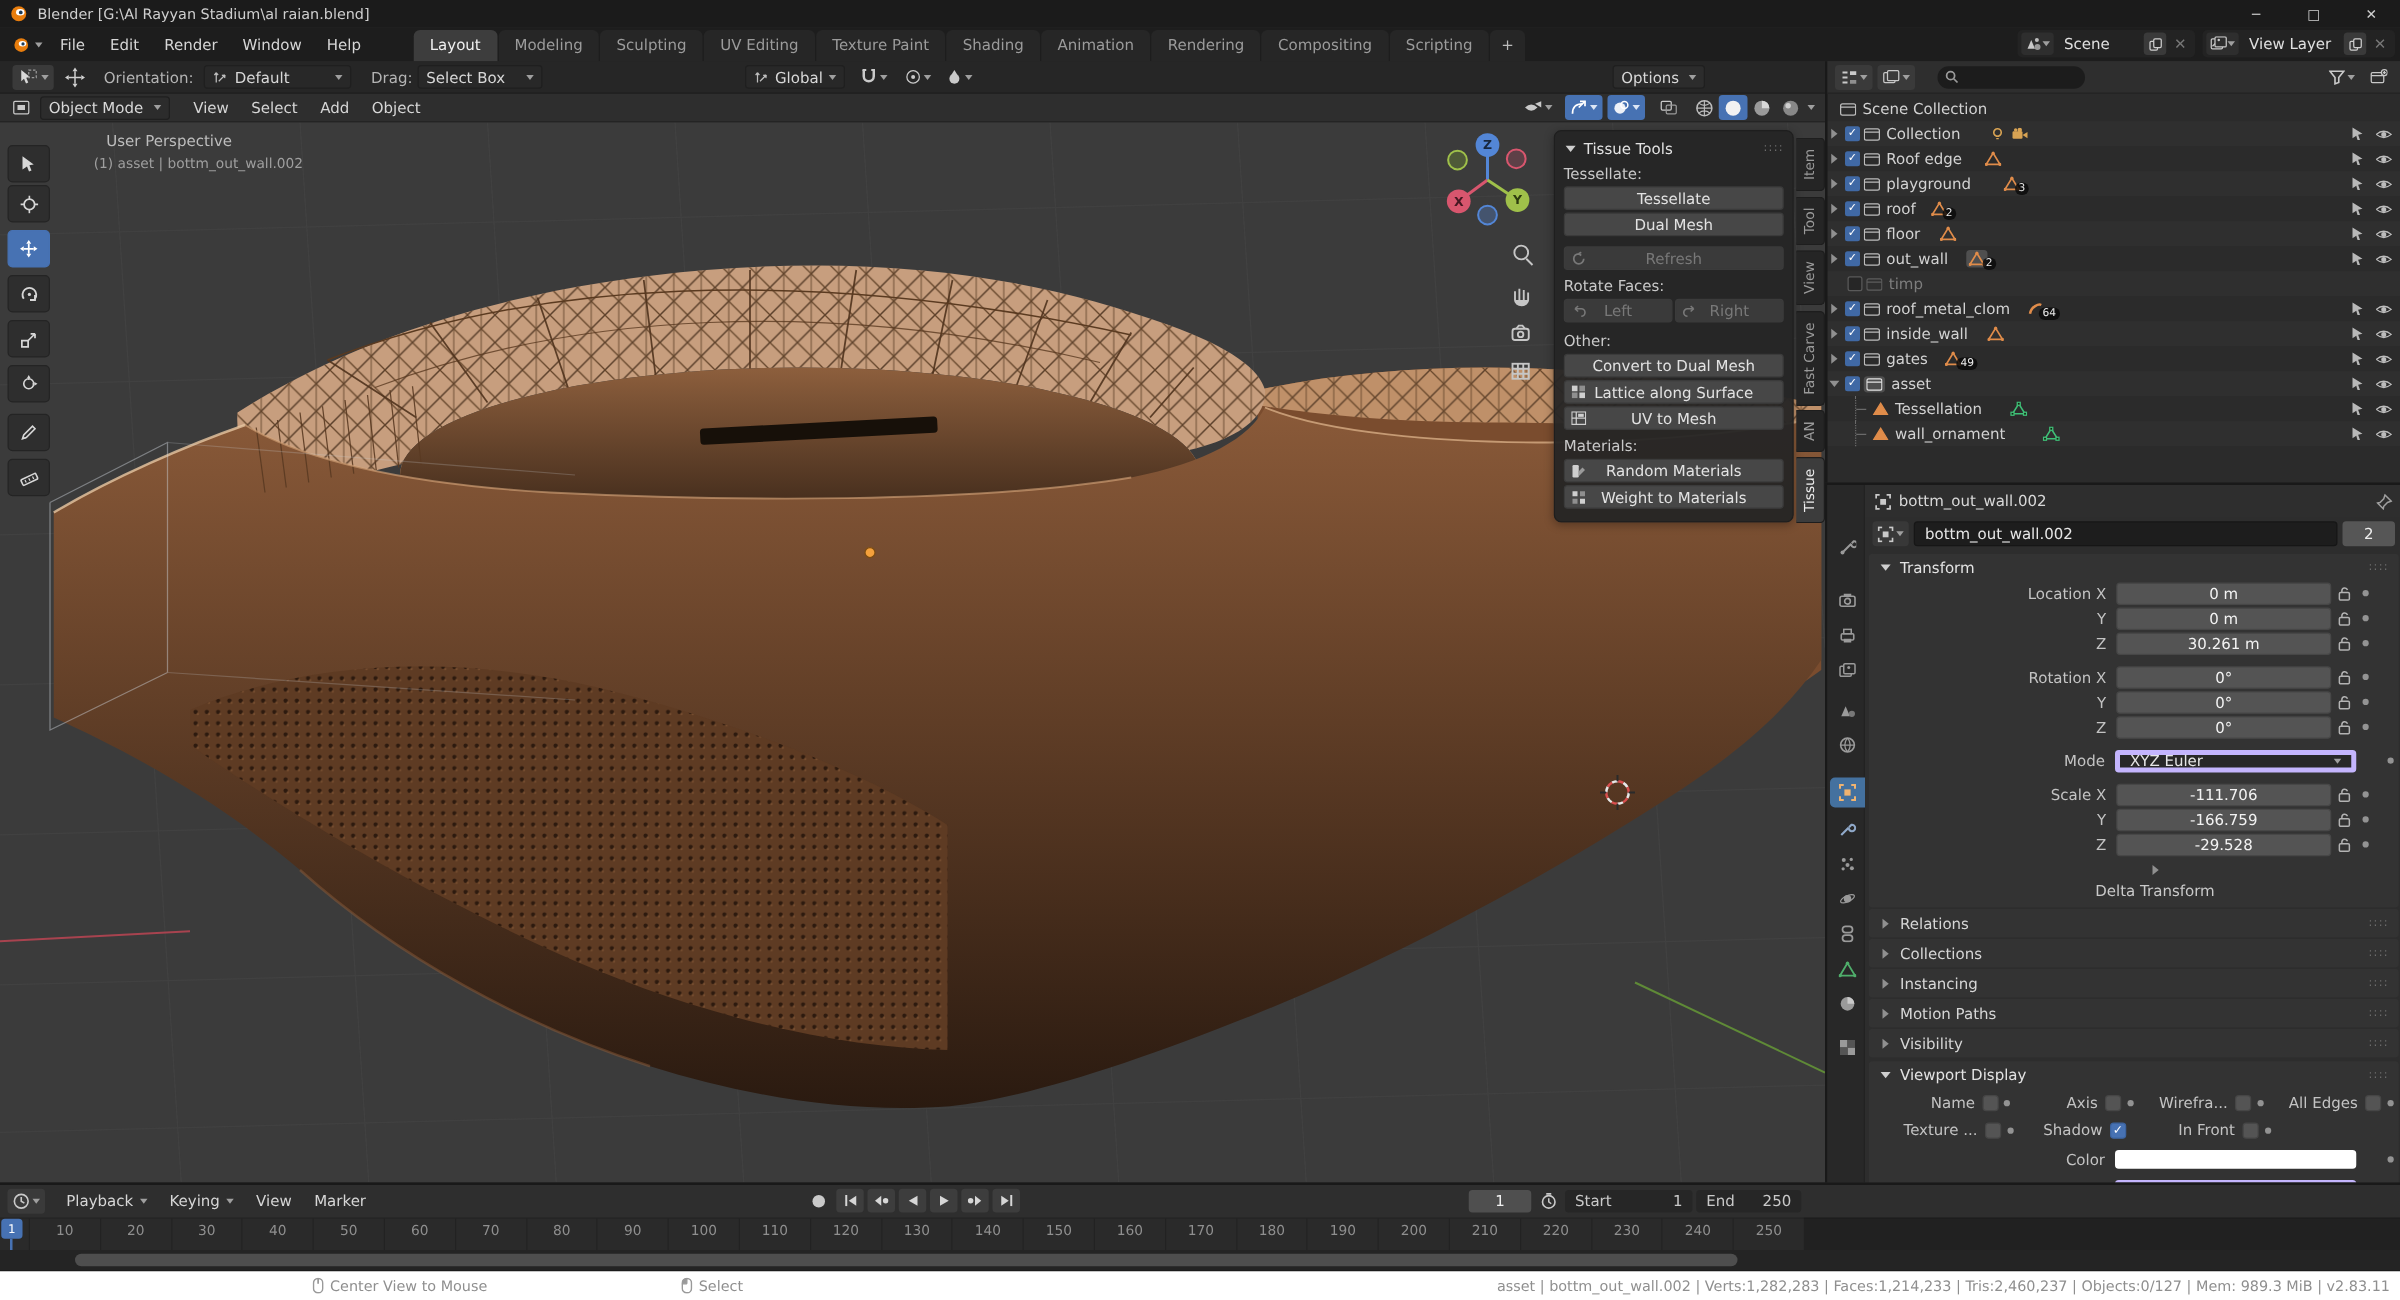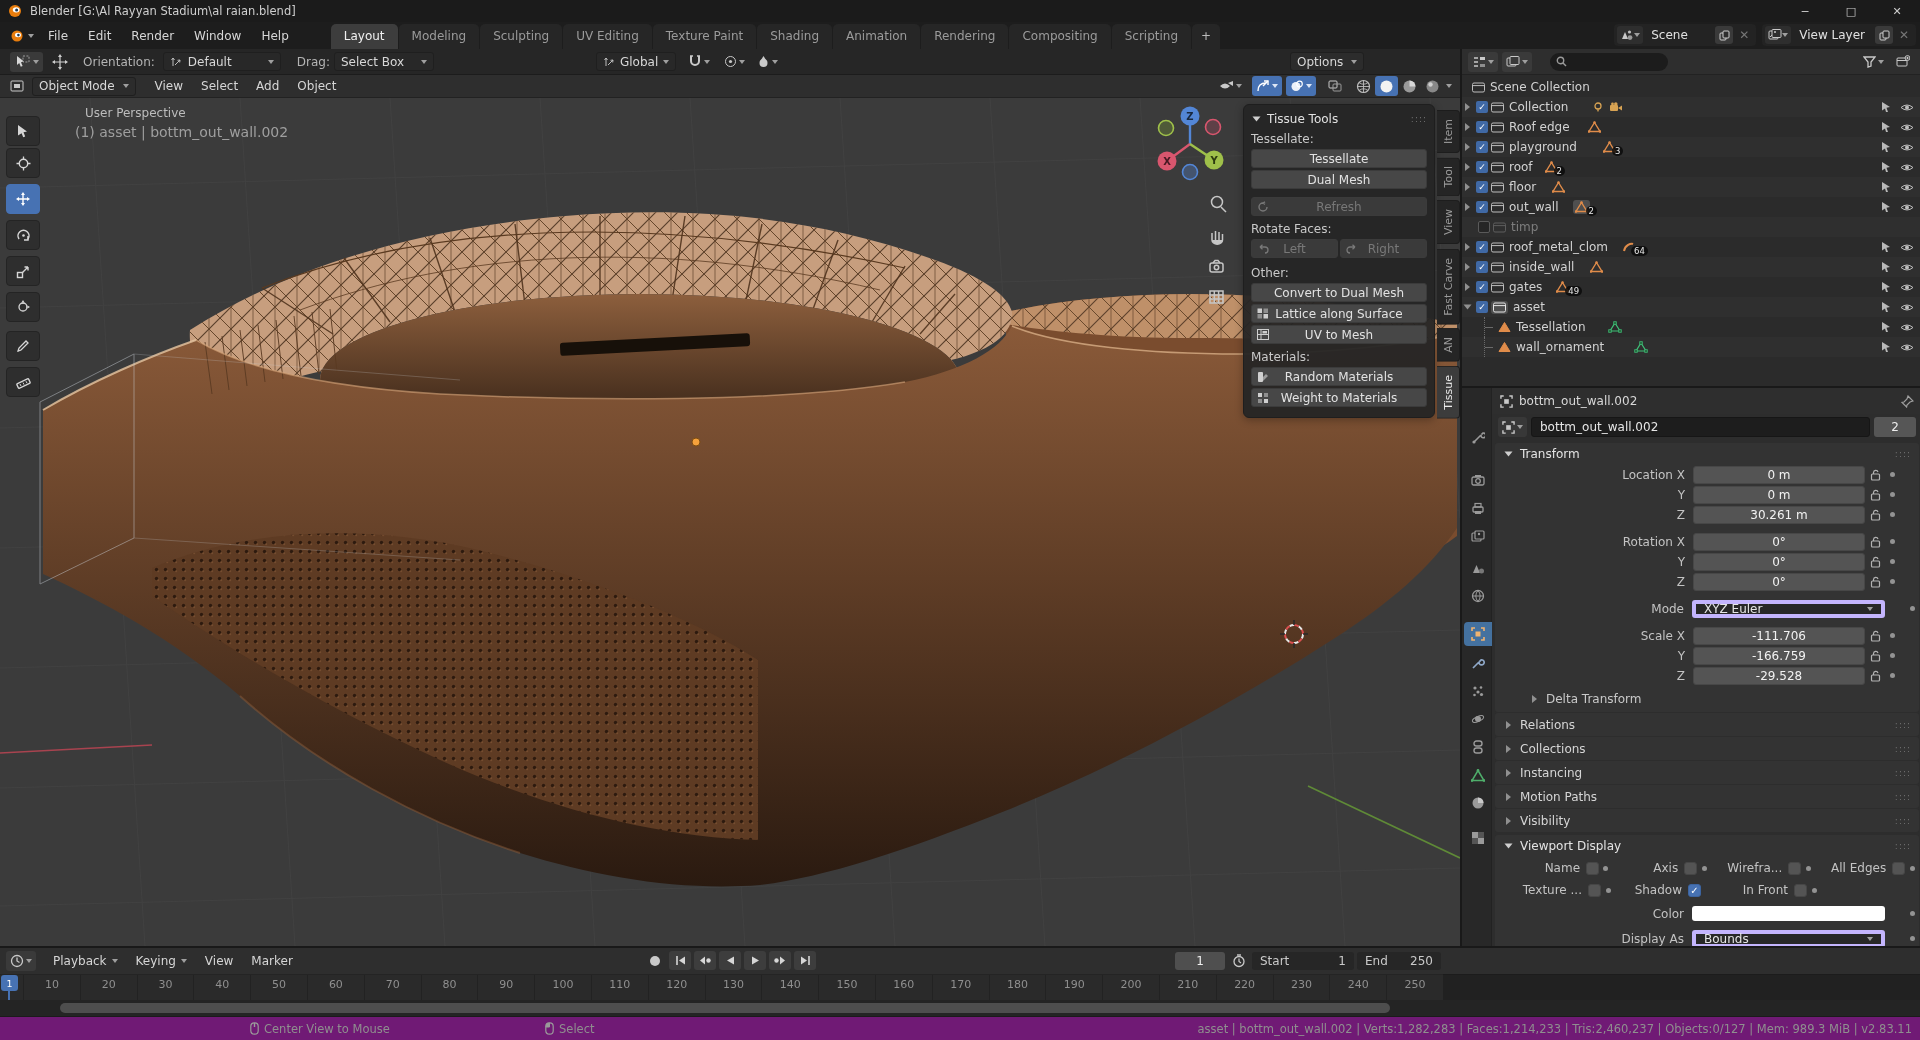--- a/index.html
+++ b/index.html
@@ -50,21 +50,21 @@
   .chip{display:inline-flex;align-items:center;background:#4f4f4f;border-radius:3px;padding:1px 2px;}
   .badge{background:rgba(10,10,10,.85);color:#e8e8e8;font-size:8.5px;border-radius:7px;padding:0 3px;margin-left:-4px;margin-top:8px;line-height:10px;}
   .treeline{width:14px;height:20px;border-left:1px dotted #6a6a6a;position:relative;margin-left:22px;}
   .treeline:after{content:"";position:absolute;left:0;top:10px;width:8px;height:1px;background:#6a6a6a;}
   
   .vp-header{position:absolute;left:0;top:75px;width:1460px;height:23px;background:#2e2e2e;display:flex;align-items:center;border-bottom:1px solid #222;}
   .vmenu{padding:3px 9px;color:#d6d6d6;}
   
   .canvas{position:absolute;left:0;top:98px;width:1460px;height:848px;background:#3b3b3b;overflow:hidden;}
   .vp-note1{position:absolute;left:85px;top:8px;color:#bdbdbd;font-size:12px;}
-  .vp-note2{position:absolute;left:75px;top:26px;color:#9f9f9f;font-size:14px;}
+  .vp-note2{position:absolute;left:75px;top:26px;color:#9f9f9f;font-size:11px;}
   .tool-dock{position:absolute;left:6px;top:0;width:36px;}
   .dockbtn{position:absolute;left:0;width:34px;height:30px;background:#2e2e2e;border:1px solid #242424;border-radius:4px;display:flex;align-items:center;justify-content:center;}
   .dockbtn.on{background:#4772b3;border-color:#4772b3;}
   
   .tissue{position:absolute;left:1243px;top:6px;width:192px;background:rgba(37,37,37,0.95);border:1px solid #1e1e1e;border-radius:6px;padding:5px 7px 8px;box-shadow:0 2px 8px rgba(0,0,0,.3);}
   .tz-head{display:flex;align-items:center;color:#e2e2e2;margin:2px 0 6px;gap:5px;}
   .grip{color:#6f6f6f;font-size:9px;letter-spacing:1px;}
   .tz-label{color:#c9c9c9;margin:6px 0 3px;}
   .tbtn{background:#474747;border:1px solid #3b3b3b;border-radius:3px;height:19px;display:flex;align-items:center;justify-content:center;color:#e2e2e2;margin-bottom:2px;position:relative;}
   .tbtn .licon{position:absolute;left:5px;display:flex;}
@@ -109,21 +109,21 @@
   .tl-dark{position:absolute;left:1443px;top:26px;width:477px;height:26px;background:rgba(0,0,0,0.2);}
   .tl-scroll{position:absolute;left:0;top:52px;width:1920px;height:18px;background:#242424;}
   .tl-thumb{position:absolute;left:60px;top:3px;width:1330px;height:10px;background:#4e4e4e;border-radius:5px;}
   .playhead{position:absolute;left:1px;top:27px;width:17px;height:16px;background:#4772b3;border-radius:3px;color:#fff;font-size:9.5px;display:flex;align-items:center;justify-content:center;}
   .playline{position:absolute;left:8px;top:43px;width:2px;height:27px;background:#4772b3;}
   .tctl{display:flex;align-items:center;gap:3px;position:absolute;left:648px;top:3px;}
   .tctl .pb{width:22px;height:19px;background:#3d3d3d;border-radius:3px;display:flex;align-items:center;justify-content:center;}
   .framefield{position:absolute;left:1175px;top:4px;width:50px;height:18px;background:#4f4f4f;border-radius:3px;color:#f0f0f0;display:flex;align-items:center;justify-content:center;}
   .rangebox{position:absolute;top:4px;height:18px;background:#262626;border-radius:3px;display:flex;align-items:center;justify-content:space-between;padding:0 8px;color:#c9c9c9;}
   
-  .statusbar{position:absolute;left:0;top:1016px;width:1920px;height:24px;background:#701a75;border-top:1px solid #1b1b1b;display:flex;align-items:center;color:#8f8f8f;font-size:11.5px;}
+  .statusbar{position:absolute;left:0;top:1016px;width:1920px;height:24px;background:#ffffff;border-top:1px solid #1b1b1b;display:flex;align-items:center;color:#8f8f8f;font-size:11.5px;}
   .hint{position:absolute;display:flex;align-items:center;gap:5px;}
   .stats{position:absolute;right:8px;color:#8f8f8f;}
 </style>
 </head>
 <body>
 
 <div class="app">
 
   <div class="titlebar">
     <span>
@@ -1216,21 +1216,21 @@
             <span class="lock">
               <svg width="11" height="12" viewBox="0 0 11 12">
                 <rect x="1.5" y="5" width="8" height="6" rx="1" fill="none" stroke="#b3b3b3" stroke-width="1.2"></rect>
                 <path d="M3.5,5 V3.5 A2.3,2.3 0 0 1 8,3" fill="none" stroke="#b3b3b3" stroke-width="1.2"></path>
               </svg>
             </span>
             <span class="adot">
               <i></i>
             </span>
           </div>
-        <div style="display:flex;align-items:center;gap:6px;padding:6px 0 0 34px;color:#c9c9c9;">
+        <div style="display:flex;align-items:center;gap:6px;padding:6px 0 0 34px;color:#c9c9c9;flex-direction:column;">
           <span class="tri"></span>
             <span>Delta Transform</span>
         </div>
       </div>
 
       <div class="cpanel">
           <span class="tri"></span>
           <span>Relations</span>
           <span class="spacer"></span>
           <span class="grip">::::</span>

